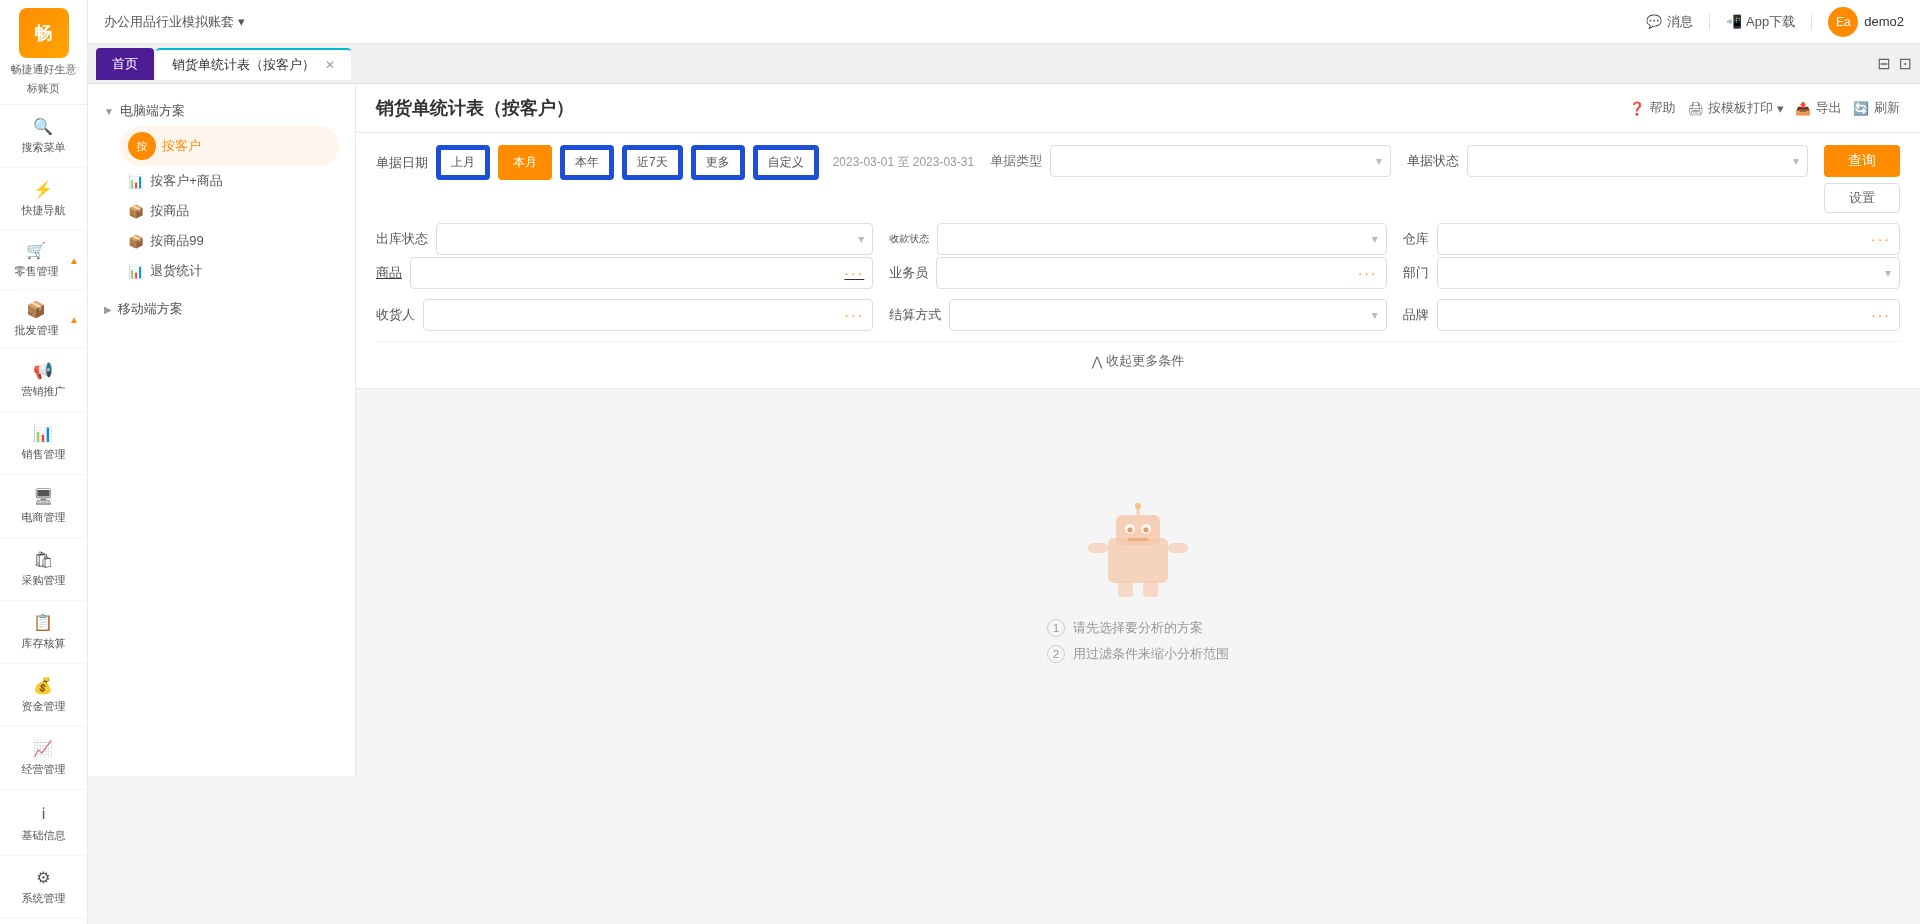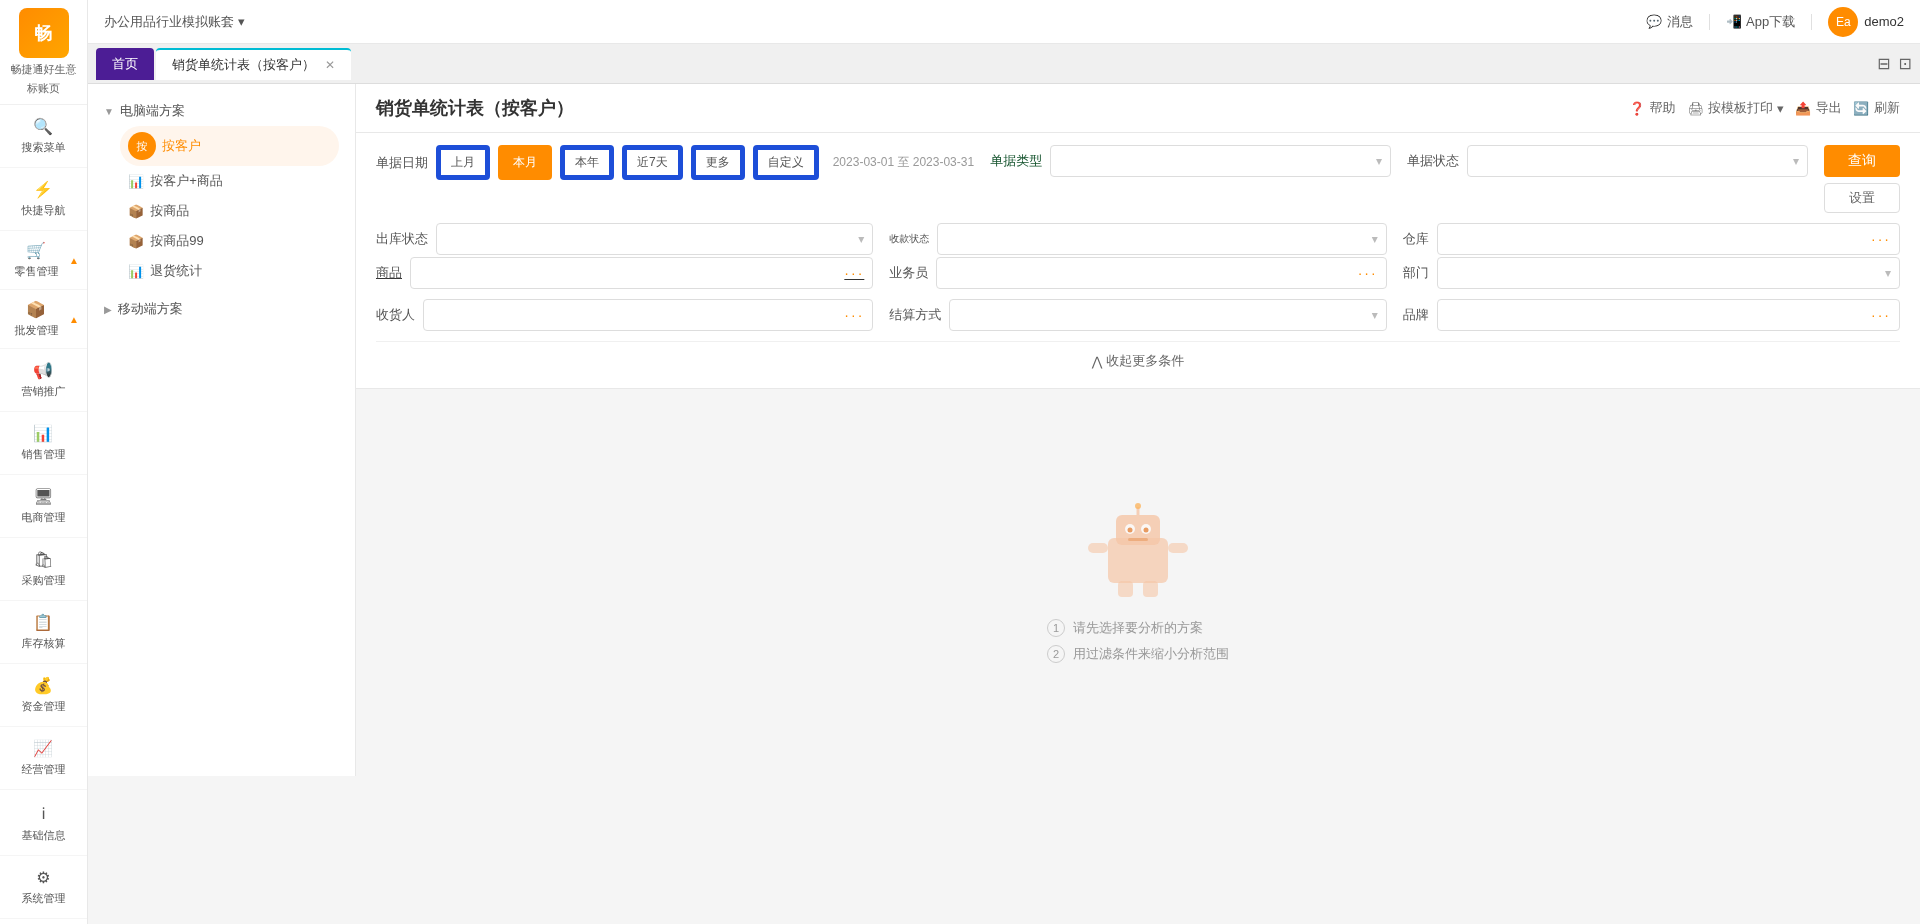--- a/index.html
+++ b/index.html
@@ -286,21 +286,21 @@
               <button class="date-btn active">本月</button>
               <button class="date-btn">本年</button>
               <button class="date-btn">近7天</button>
               <button class="date-btn">更多</button>
               <button class="date-btn">自定义</button>
               <span style="color:#999; font-size:12px; margin-left:6px;">2023-03-01 至 2023-03-31</span>
             </div>
           </div>
 
           <div style="display:flex; align-items:center; gap:8px; margin-left:16px; flex:1;">
-            <span style="color:#14532d; font-size:13px; white-space:nowrap;">单据类型</span>
+            <span style="color:#737373; font-size:13px; white-space:nowrap;">单据类型</span>
             <div class="filter-input" style="flex:1;">
               <span class="placeholder"></span>
               <span class="chevron">▾</span>
             </div>
           </div>
 
           <div style="display:flex; align-items:center; gap:8px; margin-left:16px; flex:1;">
             <span style="color:#555; font-size:13px; white-space:nowrap;">单据状态</span>
             <div class="filter-input" style="flex:1;">
               <span class="placeholder"></span>

